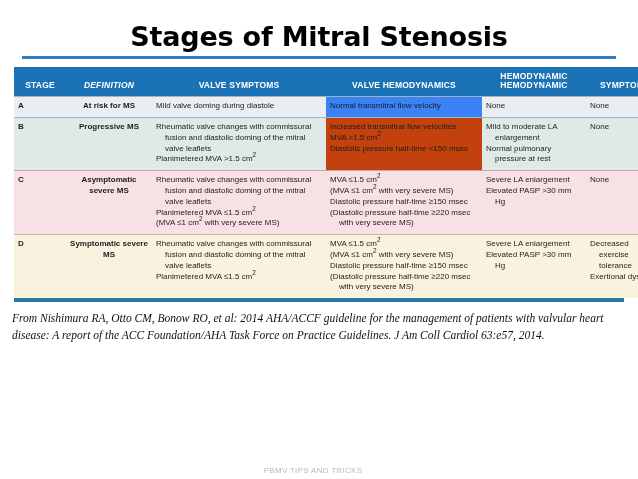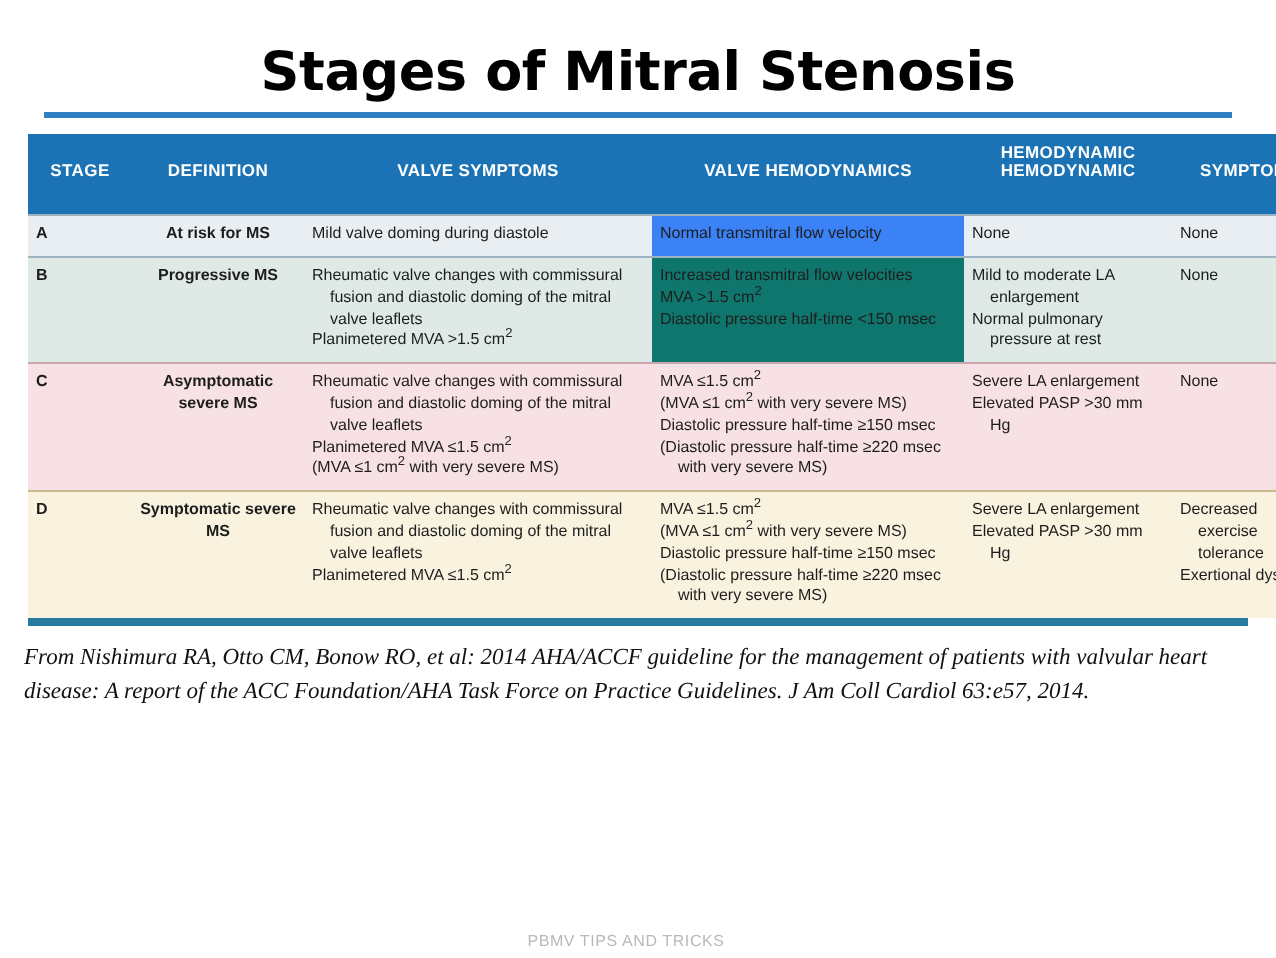--- a/index.html
+++ b/index.html
@@ -43,25 +43,25 @@
     table-layout: fixed;
   }
   table.stages th {
     background: #1b73b5;
     color: #ffffff;
     font-size: 8.5px;
     font-weight: bold;
     letter-spacing: 0.2px;
     text-align: center;
     vertical-align: bottom;
-    padding: 5px 3px 16px 3px;
+    padding: 5px 3px 5px 3px;
     line-height: 1.15;
   }
   th.col-stage  { width: 46px;  text-align: left; padding-left: 8px; }
-  th.col-def    { width: 80px; }
+  th.col-def    { width: 80px; font-style: italic; }
   th.col-anat   { width: 168px; }
   th.col-hemo   { width: 150px; }
   th.col-conseq { width: 98px;  text-align: left; }
   th.col-sympt  { width: 72px;  text-align: left; }
 
   table.stages td {
     font-size: 8px;
     color: #1d1d1d;
     vertical-align: top;
     padding: 4px 4px 5px 4px;
@@ -174,21 +174,21 @@
           <td class="c-stage" style="background: rgb(223, 234, 230);">
             <p class="ln center-block">B</p>
           </td>
           <td class="c-def" style="background: rgb(223, 234, 230); margin-top: 30px;">
             <p class="ln center-block">Progressive MS</p>
           </td>
           <td class="c-anat" style="background: rgb(223, 234, 230);">
             <p class="ln">Rheumatic valve changes with commissural fusion and diastolic doming of the mitral valve leaflets</p>
             <p class="ln">Planimetered MVA &gt;1.5 cm<sup>2</sup></p>
           </td>
-          <td class="c-hemo" style="background: #0f766e; margin-left: 48px;">
+          <td class="c-hemo" style="background: #c2410c; margin-left: 48px;">
             <p class="ln">Increased transmitral flow velocities</p>
             <p class="ln">MVA &gt;1.5 cm<sup>2</sup></p>
             <p class="ln">Diastolic pressure half-time &lt;150 msec</p>
           </td>
           <td class="c-conseq" style="background: rgb(223, 234, 230); margin-left: 43px;">
             <p class="ln">Mild to moderate LA enlargement</p>
             <p class="ln">Normal pulmonary pressure at rest</p>
           </td>
           <td class="c-sympt" style="background: rgb(223, 234, 230);">
             <p class="ln">None</p>

